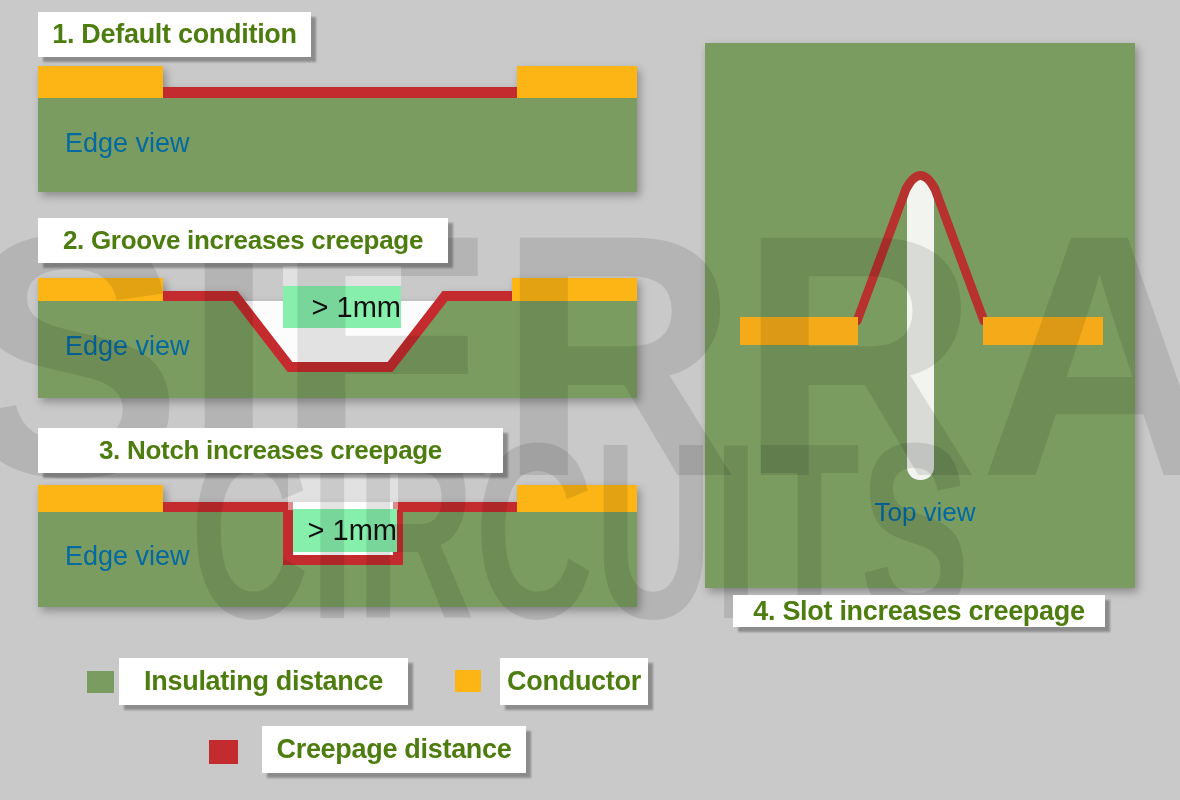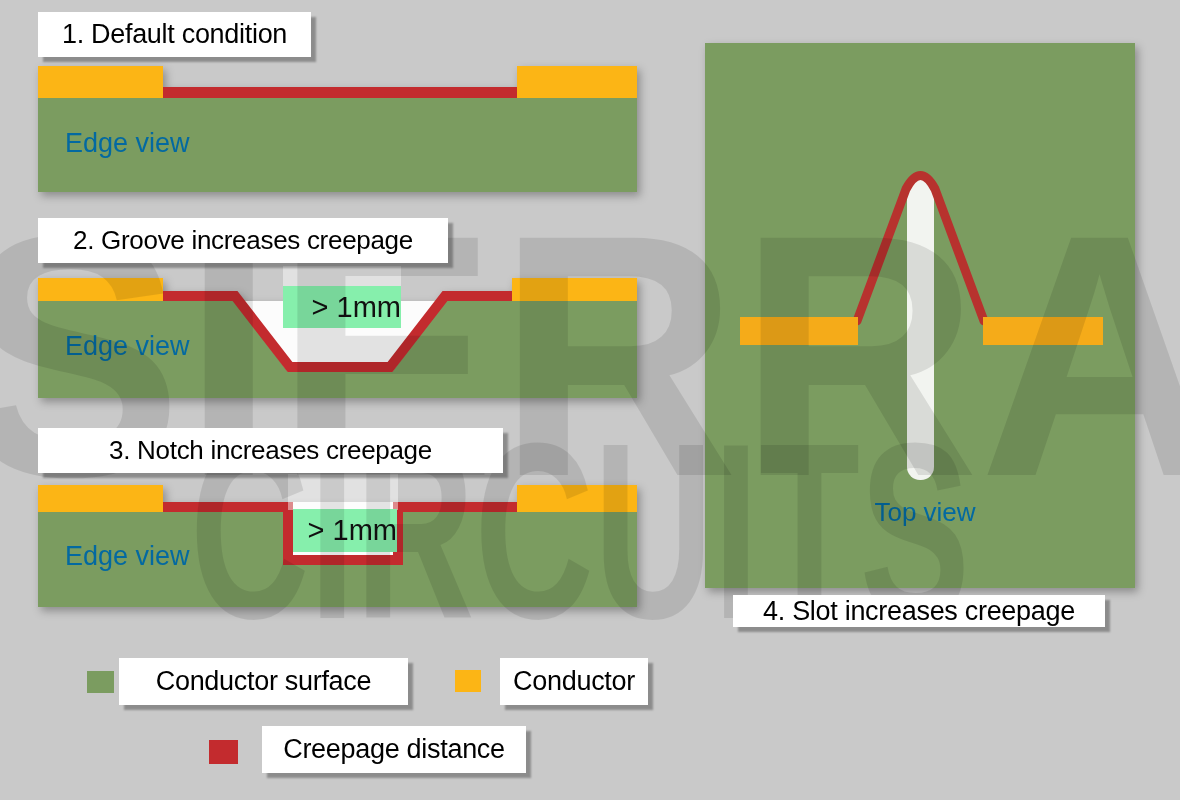--- a/index.html
+++ b/index.html
@@ -3,22 +3,22 @@
 <meta charset="utf-8">
 <style>
   html,body{margin:0;padding:0;}
   body{font-family:"Liberation Sans",sans-serif;background:#9a9a9a;}
   .stage{
     position:relative;width:1180px;height:800px;overflow:hidden;
     background:#c9c9c9;
   }
   
   .title-box{
-    position:absolute;background:#ffffff;color:#000000;
-    font-weight:normal;font-size:27px;white-space:nowrap;
+    position:absolute;background:#ffffff;color:#4d7c0f;
+    font-weight:bold;font-size:27px;white-space:nowrap;
     display:flex;align-items:center;justify-content:center;
     box-shadow:5px 5px 2px rgba(0,0,0,0.30);
     z-index:20;letter-spacing:-0.3px;
   }
   .title-box.small{font-size:26px;}
   
   .board-wrap{position:absolute;filter:drop-shadow(3px 4px 4px rgba(0,0,0,0.30));z-index:1;}
   .pad{position:absolute;background:#fcb515;}
   .creep-line{position:absolute;background:#c32b2e;}
   .board{position:absolute;background:#7b9c60;}
@@ -108,21 +108,21 @@
     <rect x="278" y="274" width="120" height="28" fill="#f5ab19"></rect>
   </svg>
   <div class="view-label" style="left:852px;top:497px;width:146px;text-align:center;font-size:26px">Top view</div>
 
   <div class="title-box" style="left:733px;top:595px;width:372px;height:32px">
     <span>4. Slot increases creepage</span>
   </div>
 
   <div class="legend-swatch green" style="left:87px;top:671px;width:27px;height:22px"></div>
   <div class="title-box" style="left:119px;top:658px;width:289px;height:47px">
-    <span>Conductor surface</span>
+    <span>Insulating distance</span>
   </div>
 
   <div class="legend-swatch yellow" style="left:455px;top:670px;width:26px;height:22px"></div>
   <div class="title-box" style="left:500px;top:658px;width:148px;height:47px">
     <span>Conductor</span>
   </div>
 
   <div class="legend-swatch red" style="left:209px;top:740px;width:29px;height:24px"></div>
   <div class="title-box" style="left:262px;top:726px;width:264px;height:47px">
     <span>Creepage distance</span>

